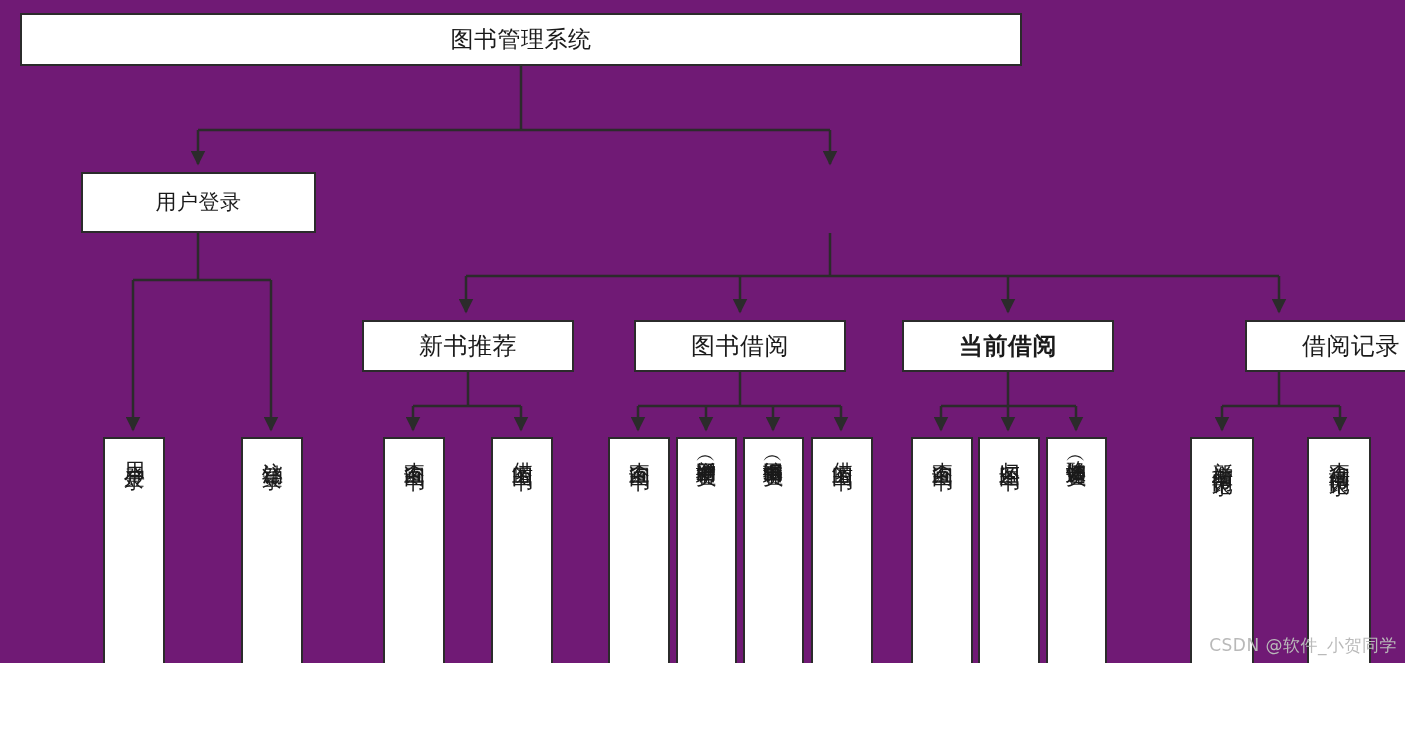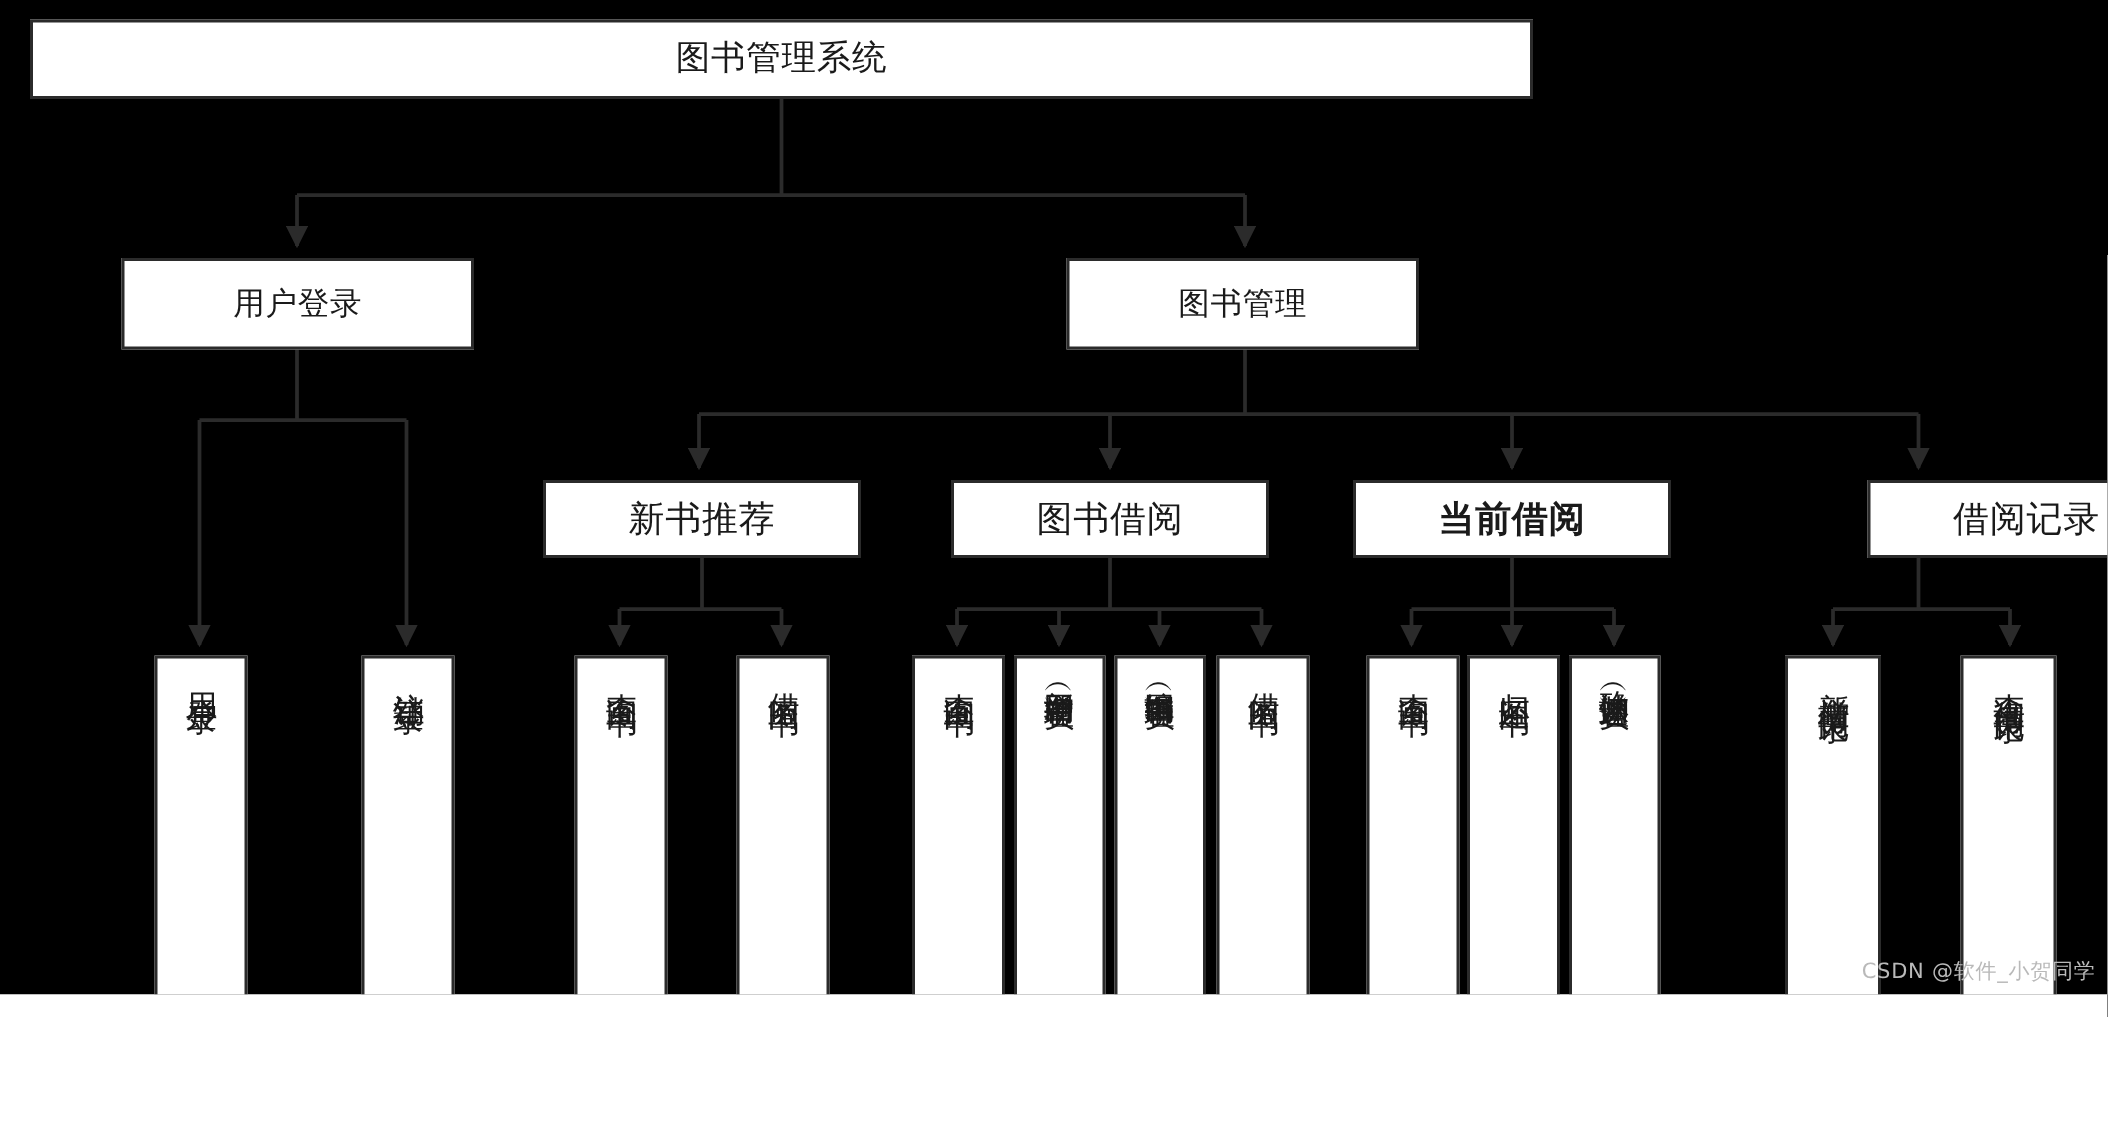--- a/index.html
+++ b/index.html
@@ -8,21 +8,21 @@
     padding: 0;
     background: #ffffff;
   }
   body {
     font-family: "DejaVu Sans", "Liberation Sans", sans-serif;
   }
   #canvas {
     position: relative;
     width: 1405px;
     height: 663px;
-    background: #000000;
+    background: #701a75;
     overflow: hidden;
   }
   svg.connectors {
     position: absolute;
     left: 0;
     top: 0;
     width: 1405px;
     height: 747px;
     pointer-events: none;
   }
@@ -83,21 +83,21 @@
     white-space: nowrap;
   }
   .node.leaf.tall .label {
     font-size: 20px;
     letter-spacing: 1px;
   }
   .watermark {
     position: absolute;
     right: 8px;
     bottom: 6px;
-    font-size: 14px;
+    font-size: 17px;
     color: #b9b9b9;
     letter-spacing: 0.5px;
     white-space: nowrap;
   }
 </style>
 </head>
 <body>
 
 <div id="canvas">
 
@@ -151,23 +151,20 @@
     </g>
   </svg>
 
   <div class="node root">
     <span class="label">图书管理系统</span>
   </div>
 
   <div class="node lvl2" style="left:81px; top:172px; width:235px;">
     <span class="label">用户登录</span>
   </div>
-  <div class="node lvl2" style="left:711px; top:172px; width:235px;">
-    <span class="label">图书管理</span>
-  </div>
 
   <div class="node lvl3" style="left:362px; top:320px; width:212px;">
     <span class="label">新书推荐</span>
   </div>
   <div class="node lvl3" style="left:634px; top:320px; width:212px;">
     <span class="label">图书借阅</span>
   </div>
   <div class="node lvl3" style="left:902px; top:320px; width:212px;font-weight:bold;">
     <span class="label">当前借阅</span>
   </div>

